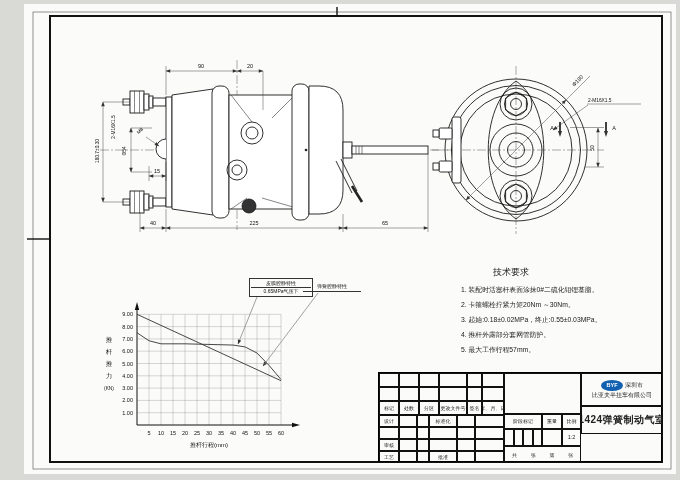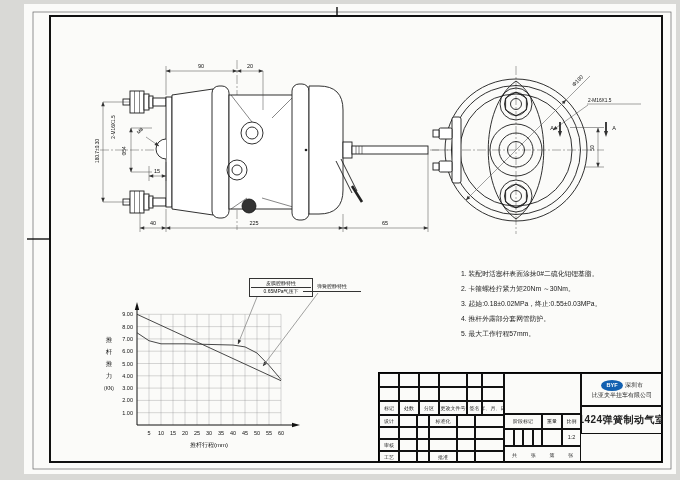--- a/index.html
+++ b/index.html
@@ -286,20 +286,21 @@
 </div>
 <div class="anno" id="anno1">
   <div class="l1">皮膜腔静特性</div>
   <div>0.65MPa气压下</div>
 </div>
 <div class="anno" id="anno2">
   <div>弹簧腔静特性</div>
 </div>
 
 <div id="techreq">
+  <div class="tr-title">技术要求</div>
   <div>
       <div class="tr-item">1. 装配时活塞杆表面涂抹0#二硫化钼锂基脂。</div>
       <div class="tr-item">2. 卡箍螺栓拧紧力矩20Nm ～30Nm。</div>
       <div class="tr-item">3. 起始:0.18±0.02MPa，终止:0.55±0.03MPa。</div>
       <div class="tr-item">4. 推杆外露部分套网管防护。</div>
       <div class="tr-item">5. 最大工作行程57mm。</div>
     </div>
 </div>
 
 <div id="titleblock">

